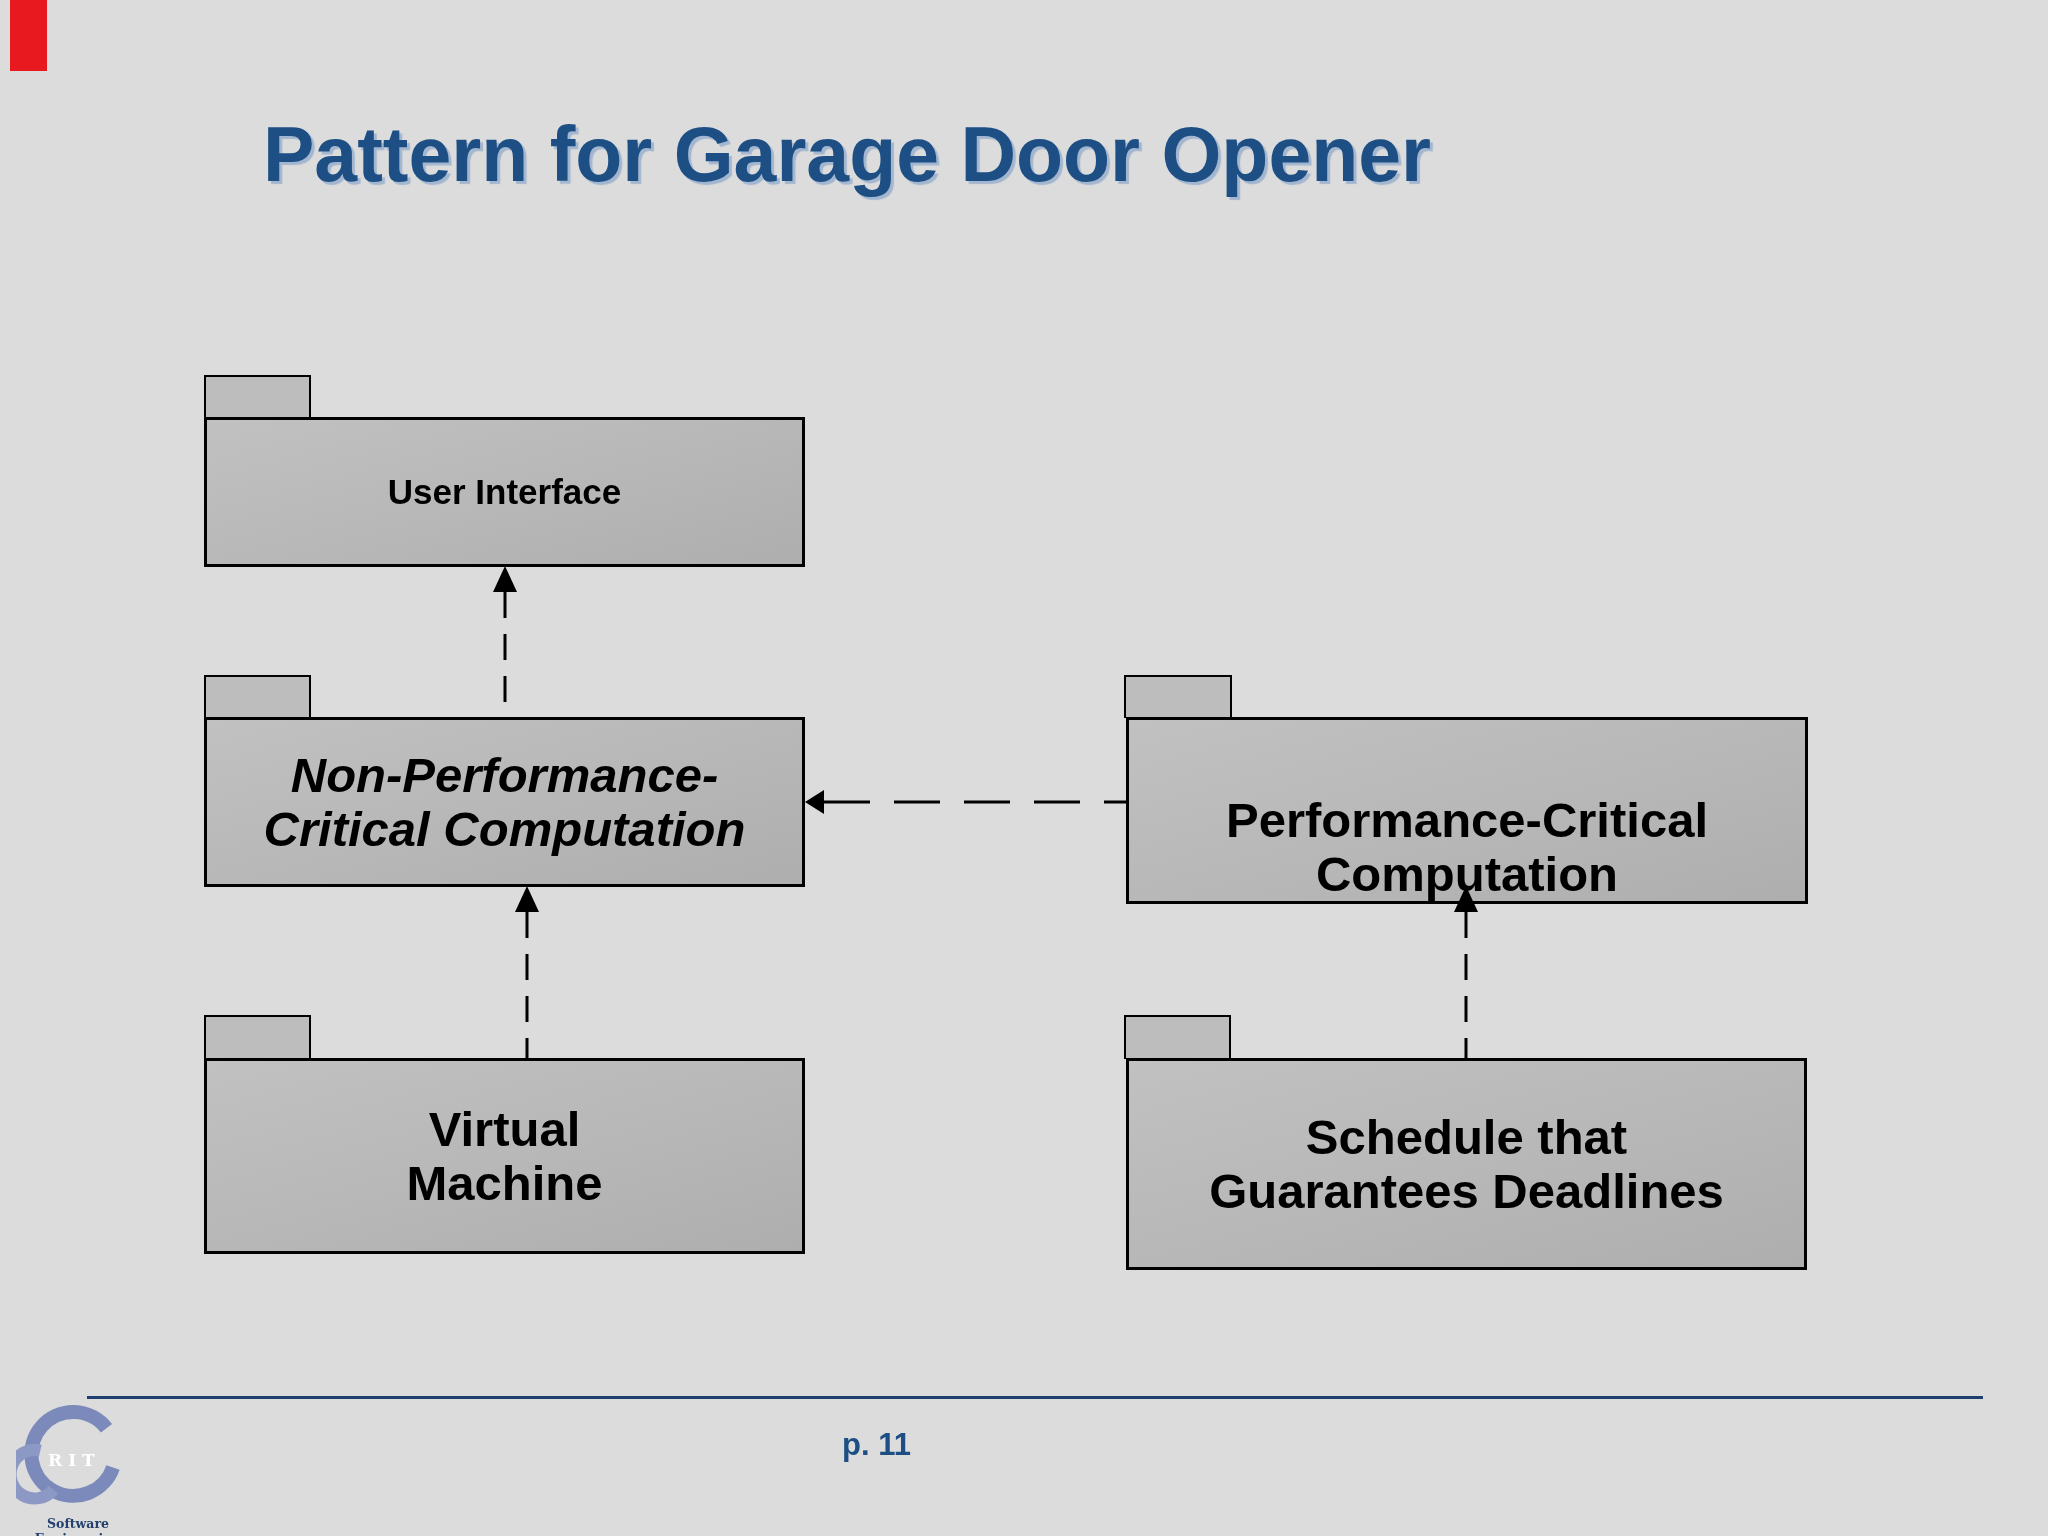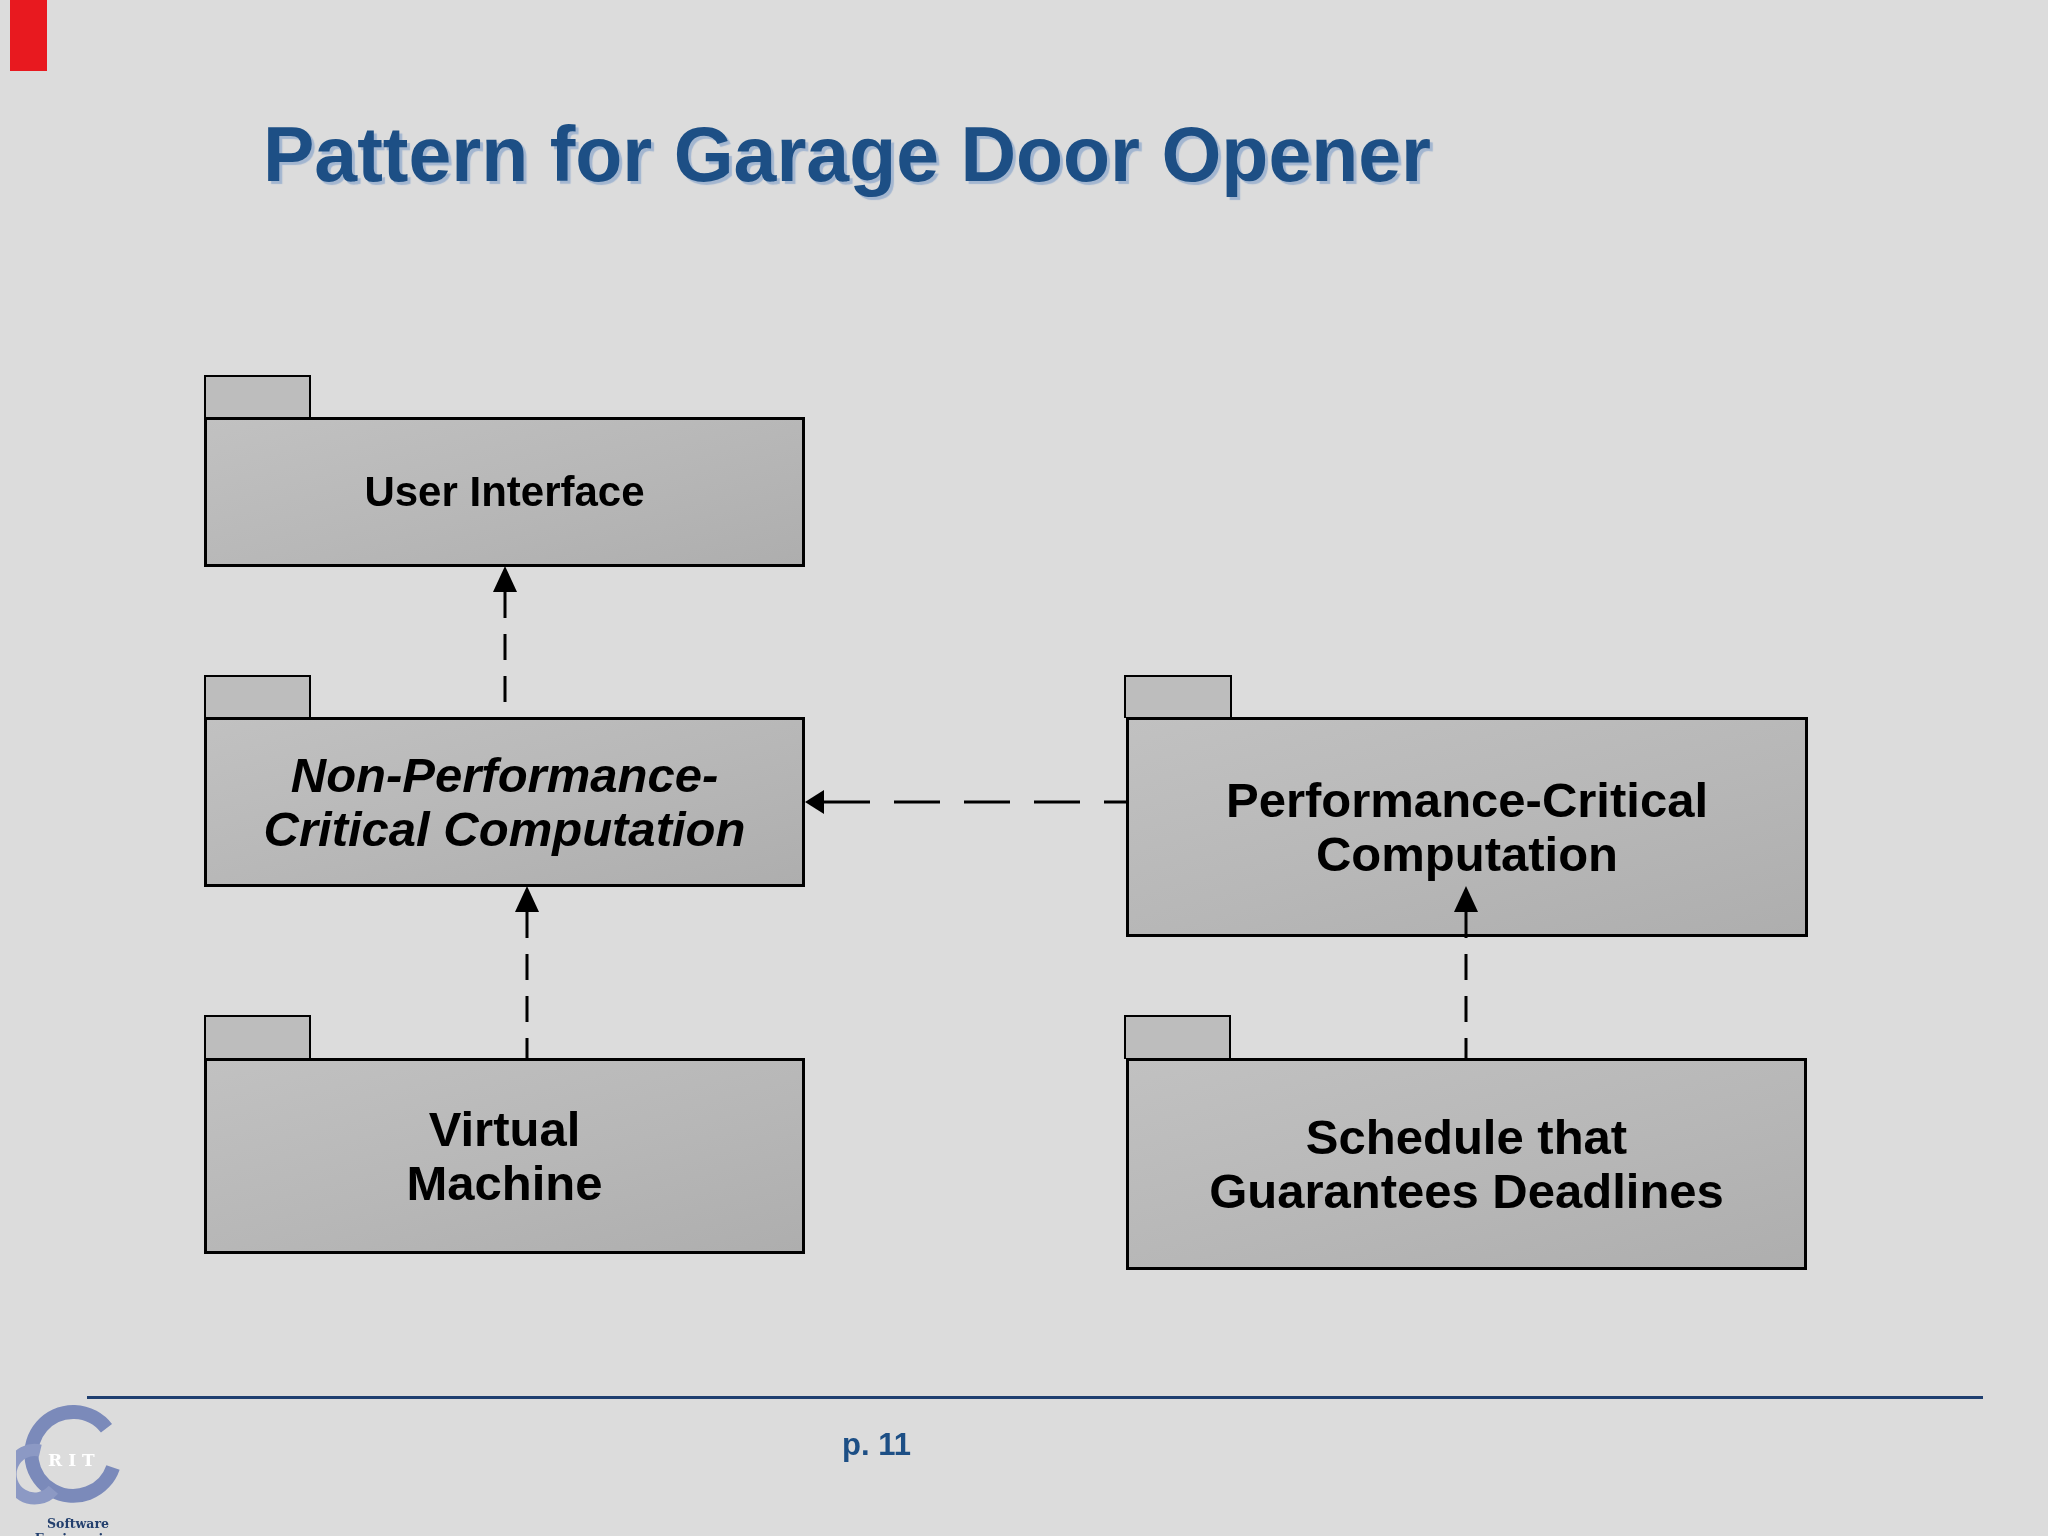--- a/index.html
+++ b/index.html
@@ -34,21 +34,21 @@
     border:3px solid #000;
     box-sizing:border-box;
     display:flex;align-items:center;justify-content:center;
   }
   .pkg-label{
     white-space:pre-line;
     text-align:center;
     font-weight:bold;color:#000;
     font-size:49px;line-height:54px;
   }
-  .pkg-label.single{font-size:42px;}
+  .pkg-label.single{font-size:35px;}
   .connectors{position:absolute;left:0;top:0;}
   .footer-line{
     position:absolute;left:87px;top:1396px;width:1896px;height:3px;
     background:#1f3f70;
   }
   .footer-author{
     position:absolute;left:248px;top:1418px;
     font-size:33px;font-weight:bold;color:#1d4f85;
   }
   .footer-page{
@@ -96,21 +96,21 @@
   <div>
     <div class="pkg-tab" style="left:204px;top:675px;width:107px;height:43px;"></div>
     <div class="pkg-body" style="left:204px;top:717px;width:601px;height:170px;font-style:italic;">
       <div class="pkg-label">Non-Performance-
 Critical Computation</div>
     </div>
   </div>
 
   <div>
     <div class="pkg-tab" style="left:1124px;top:675px;width:108px;height:43px;"></div>
-    <div class="pkg-body" style="left:1126px;top:717px;width:682px;height:220px;">
+    <div class="pkg-body" style="left:1126px;top:717px;width:682px;height:187px;align-items:flex-end;">
       <div class="pkg-label">Performance-Critical
 Computation</div>
     </div>
   </div>
 
   <div>
     <div class="pkg-tab" style="left:204px;top:1015px;width:107px;height:44px;"></div>
     <div class="pkg-body" style="left:204px;top:1058px;width:601px;height:196px;">
       <div class="pkg-label">Virtual
 Machine</div>

